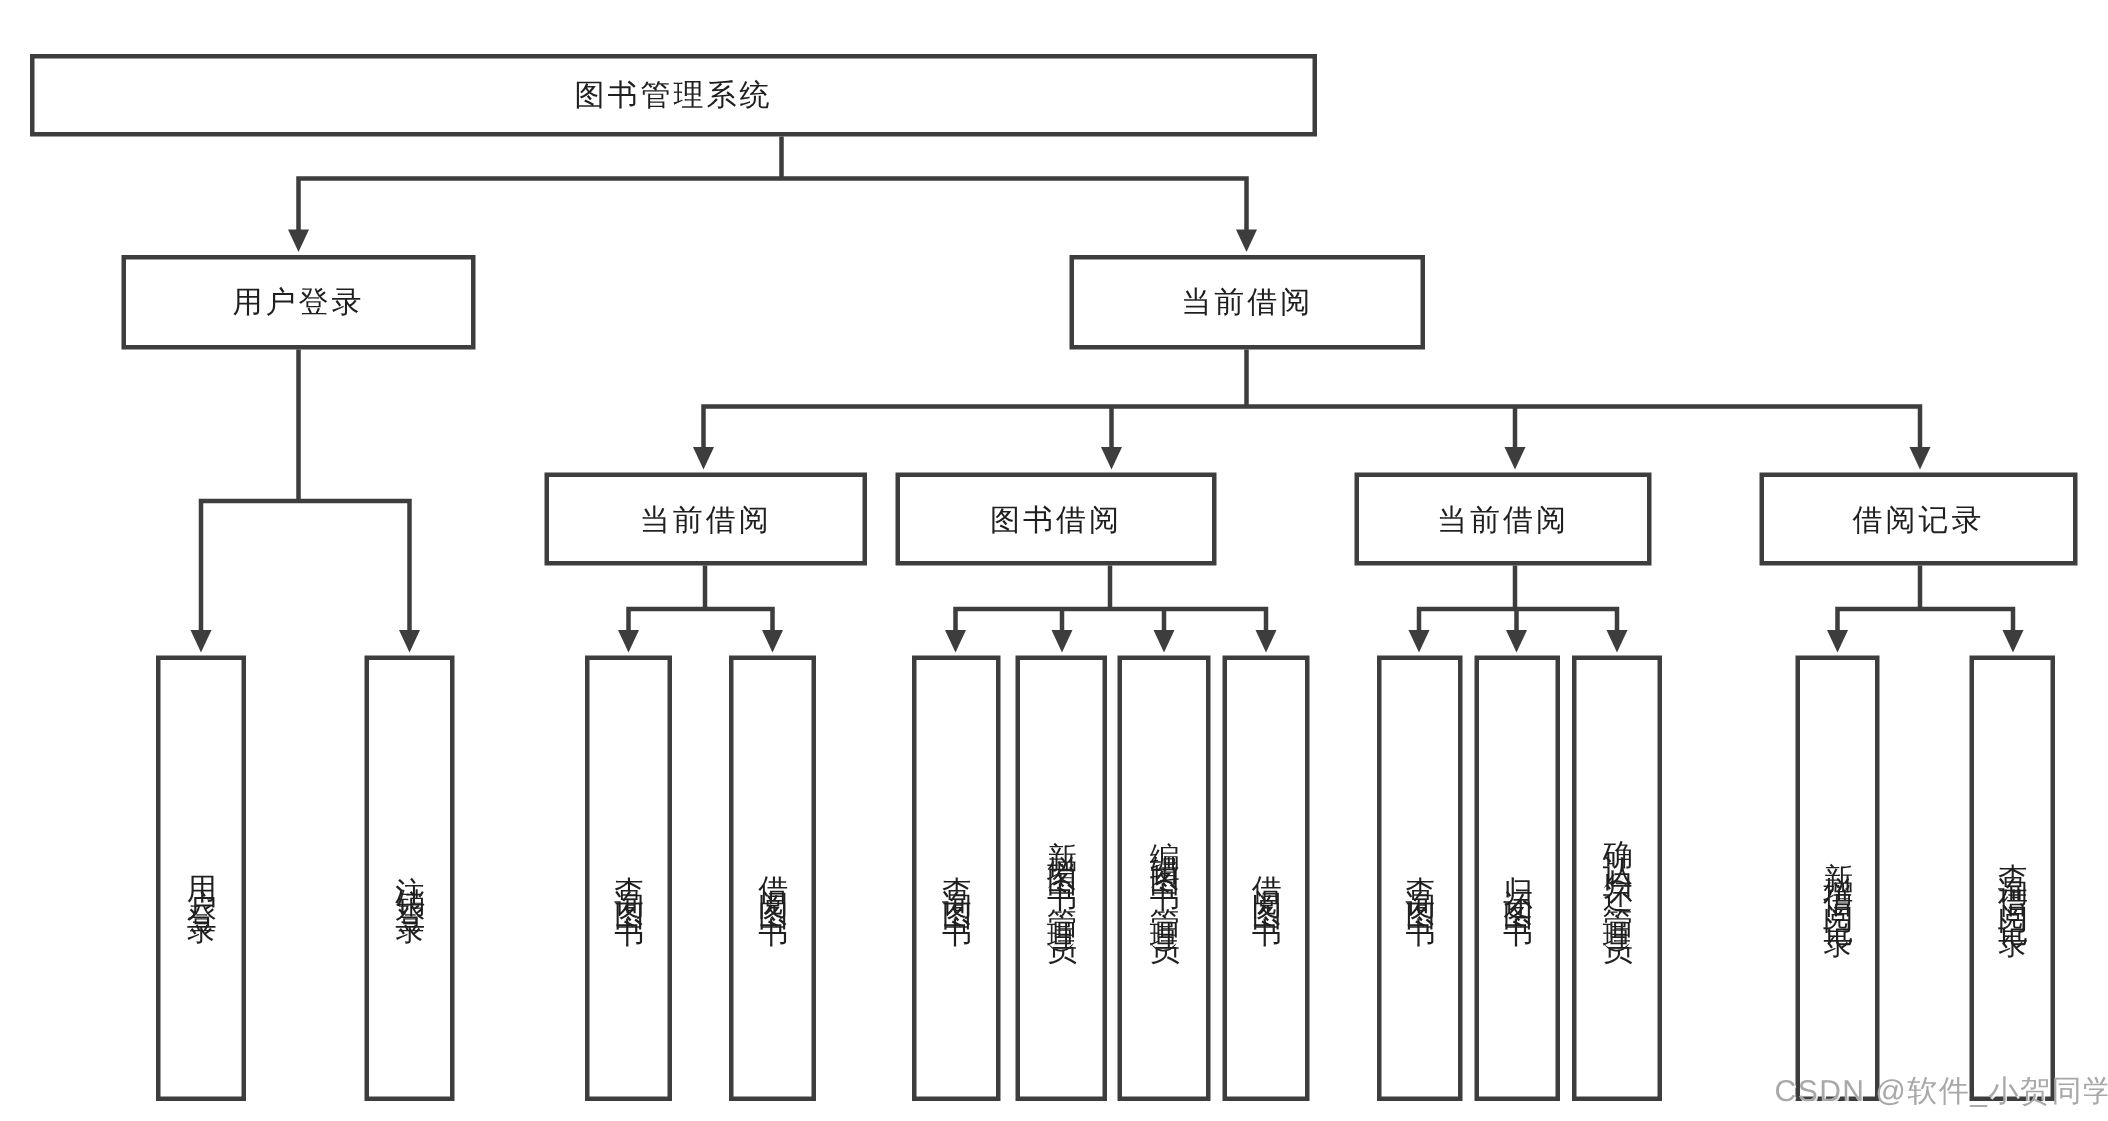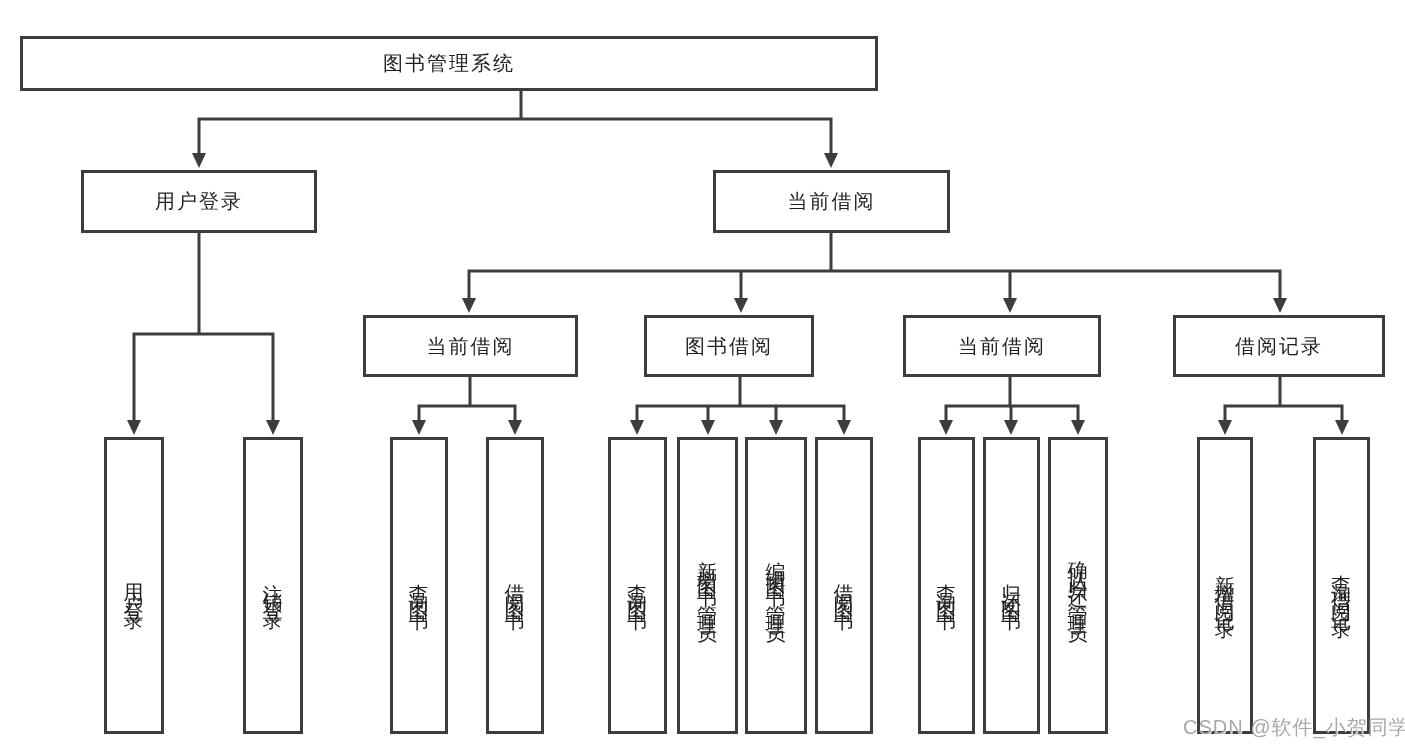--- a/index.html
+++ b/index.html
@@ -76,21 +76,21 @@
   <div class="node h-node lvl2-node" style="left:81px;width:236px">
     <span>用户登录</span>
   </div>
   <div class="node h-node lvl2-node" style="left:713px;width:237px">
     <span>当前借阅</span>
   </div>
 
   <div class="node h-node lvl3-node" style="left:363px;width:215px">
     <span>当前借阅</span>
   </div>
-  <div class="node h-node lvl3-node" style="left:644px;width:170px">
+  <div class="node h-node lvl3-node" style="left:597px;width:214px">
     <span>图书借阅</span>
   </div>
   <div class="node h-node lvl3-node" style="left:903px;width:198px">
     <span>当前借阅</span>
   </div>
   <div class="node h-node lvl3-node" style="left:1173px;width:212px">
     <span>借阅记录</span>
   </div>
 
   <div class="node v-node" style="left:104px;width:60px">

